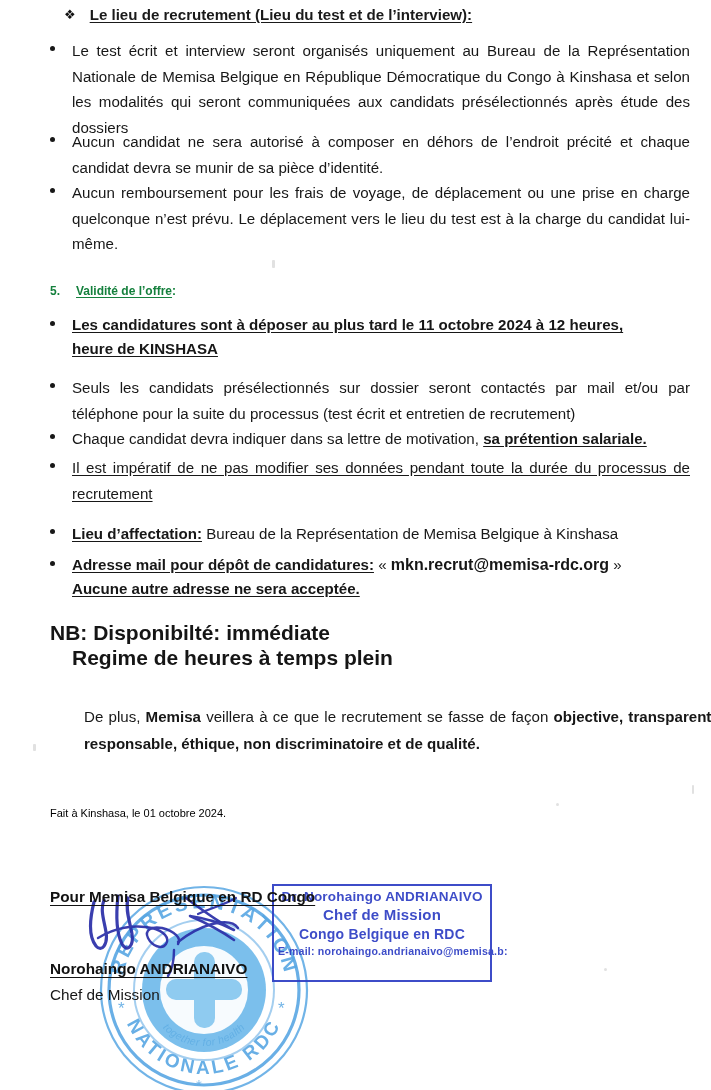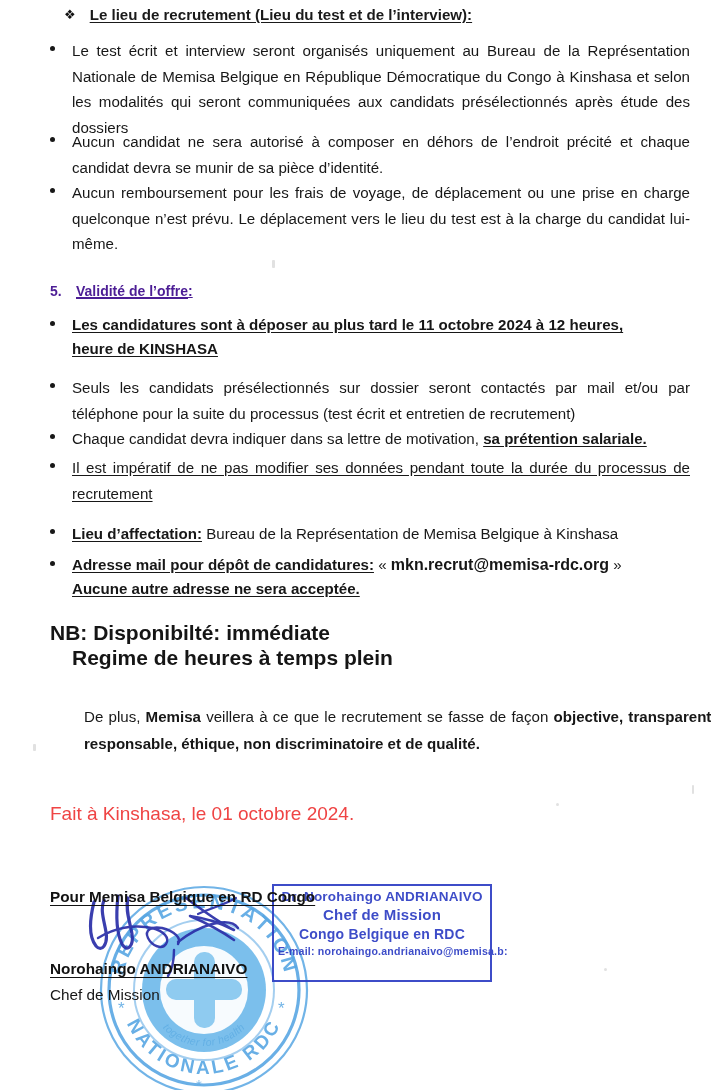--- a/index.html
+++ b/index.html
@@ -71,44 +71,43 @@
     display: block;
     margin-left: 22px;
     font-size: 15.1px;
     line-height: 25.5px;
     color: #171717;
   }
 
   
   .num-head {
     position: absolute;
-    font-size: 14px;
+    font-size: 12px;
     line-height: 22px;
     font-weight: bold;
-    color: #4c1d95;
-    text-decoration: underline;
+    color: #15803d;
   }
   .num-head .num { display: inline-block; width: 26px; }
 
   
   .nb-block {
     position: absolute;
     font-size: 21px;
     line-height: 25px;
     font-weight: bold;
     color: #151515;
   }
   .nb-block .indent { display: inline-block; width: 22px; }
 
   
   .abs-line {
     position: absolute;
-    font-size: 19px;
+    font-size: 11px;
     line-height: 25.5px;
-    color: #ef4444;
+    color: #000000;
   }
 
   
   .sig-area { position: absolute; left: 0; top: 860px; width: 711px; height: 230px; }
 
   .sig-head {
     position: absolute;
     left: 50px;
     top: 28px;
     font-size: 15.3px;

